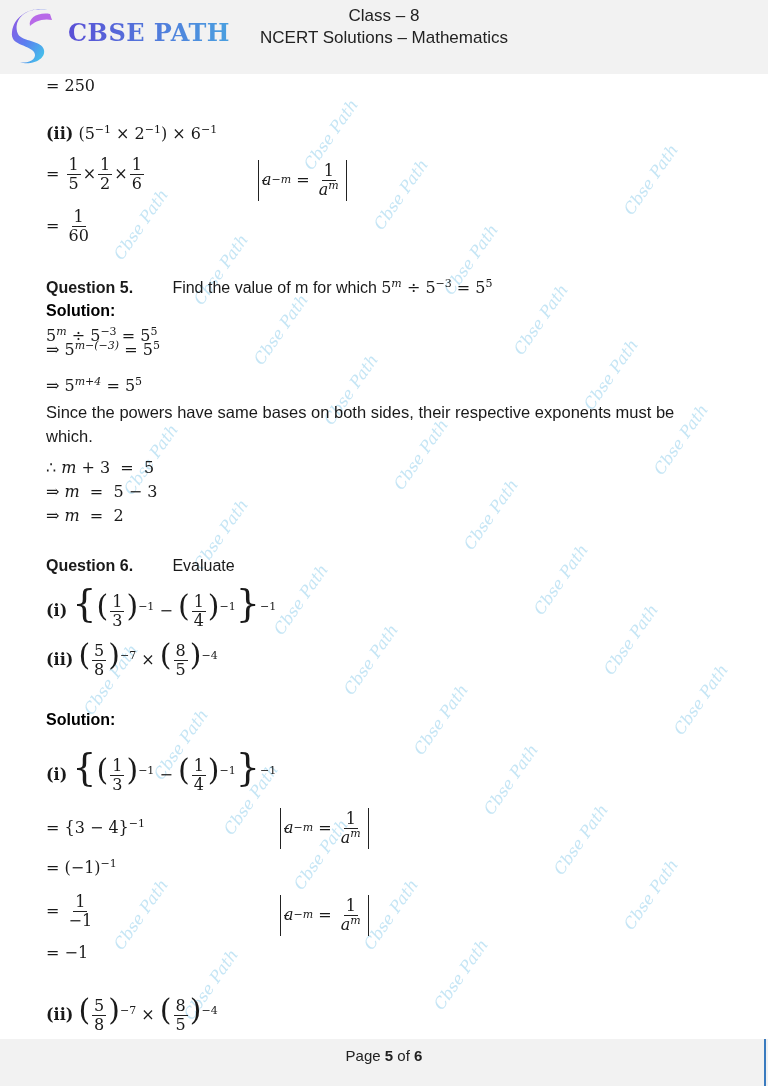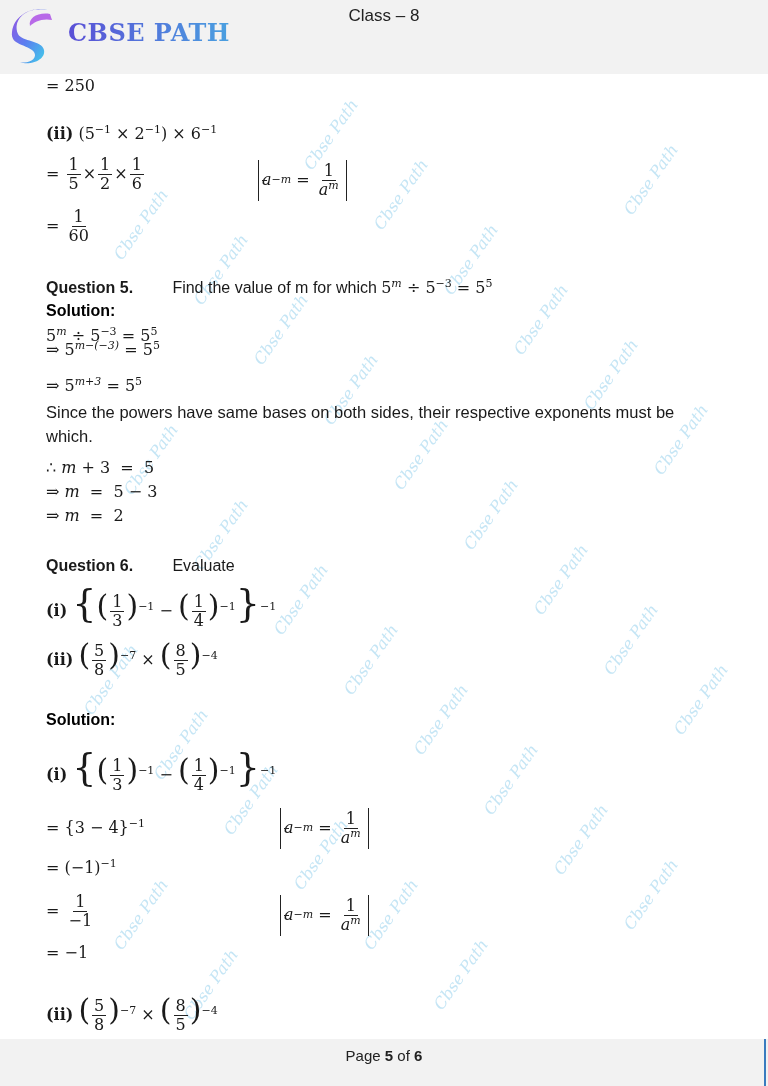--- a/index.html
+++ b/index.html
@@ -50,20 +50,21 @@
         <stop offset="0" stop-color="#9b4fe0"></stop>
         <stop offset="0.5" stop-color="#5a7ff0"></stop>
         <stop offset="1" stop-color="#3fd6e8"></stop>
       </linearGradient>
     </defs>
     <path d="M40 6 C18 2 4 16 10 30 C14 38 34 36 36 46 C38 56 22 62 12 58 C22 60 30 54 26 48 C20 40 2 42 4 28 C6 10 26 2 40 6 Z" fill="url(#lg)"></path>
     <path d="M42 10 C30 8 20 14 22 22 C26 18 34 14 44 16 Z" fill="#b86ae8"></path>
   </svg>
   <div class="brand">CBSE PATH</div>
   <div class="htext h1">Class – 8</div>
+  <div class="htext h2">NCERT Solutions – Mathematics</div>
 </div>
 
 <div class="wm" style="left:290px;top:125px;">Cbse Path</div>
 <div class="wm" style="left:360px;top:185px;">Cbse Path</div>
 <div class="wm" style="left:610px;top:170px;">Cbse Path</div>
 <div class="wm" style="left:100px;top:215px;">Cbse Path</div>
 <div class="wm" style="left:180px;top:260px;">Cbse Path</div>
 <div class="wm" style="left:430px;top:250px;">Cbse Path</div>
 <div class="wm" style="left:240px;top:320px;">Cbse Path</div>
 <div class="wm" style="left:500px;top:310px;">Cbse Path</div>
@@ -128,21 +129,21 @@
   </div>
 
   <div class="ln" style="top:279px;">
     <span class="qlabel">Question 5.</span>
     <span class="qtext">Find the value of m for which</span>
     <span class="m">5<sup class="it">m</sup> ÷ 5<sup>−3</sup> = 5<sup>5</sup></span>
   </div>
   <div class="ln sol" style="top:303px;">Solution:</div>
   <div class="ln m" style="top:328px;">5<sup class="it">m</sup> ÷ 5<sup>−3</sup> = 5<sup>5</sup></div>
   <div class="ln m" style="top:342px;">⇒ 5<sup class="it">m−(−3)</sup> = 5<sup>5</sup></div>
-  <div class="ln m" style="top:378px;">⇒ 5<sup class="it">m+3</sup> = 5<sup>5</sup></div>
+  <div class="ln m" style="top:378px;">⇒ 5<sup class="it">m+4</sup> = 5<sup>5</sup></div>
   <div class="ln para" style="top:404px;">Since the powers have same bases on both sides, their respective exponents must be</div>
   <div class="ln para" style="top:428px;">which.</div>
   <div class="ln m" style="top:460px;">∴ <span class="it">m</span> + 3 &nbsp;= &nbsp;5</div>
   <div class="ln m" style="top:484px;">⇒ <span class="it">m</span> &nbsp;= &nbsp;5 − 3</div>
   <div class="ln m" style="top:508px;">⇒ <span class="it">m</span> &nbsp;= &nbsp;2</div>
 
   <div class="ln" style="top:557px;">
     <span class="qlabel">Question 6.</span>
     <span class="qtext">Evaluate</span>
   </div>

